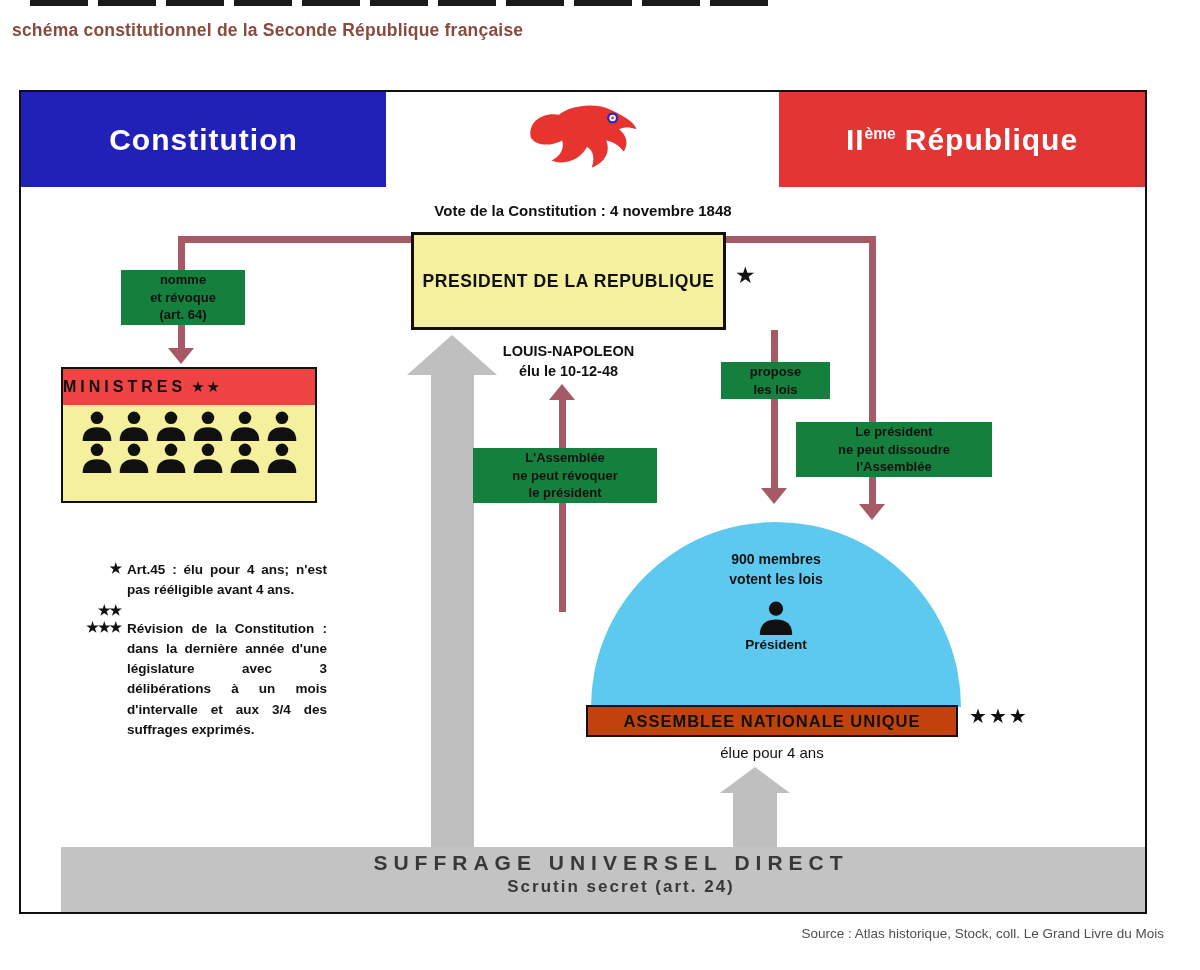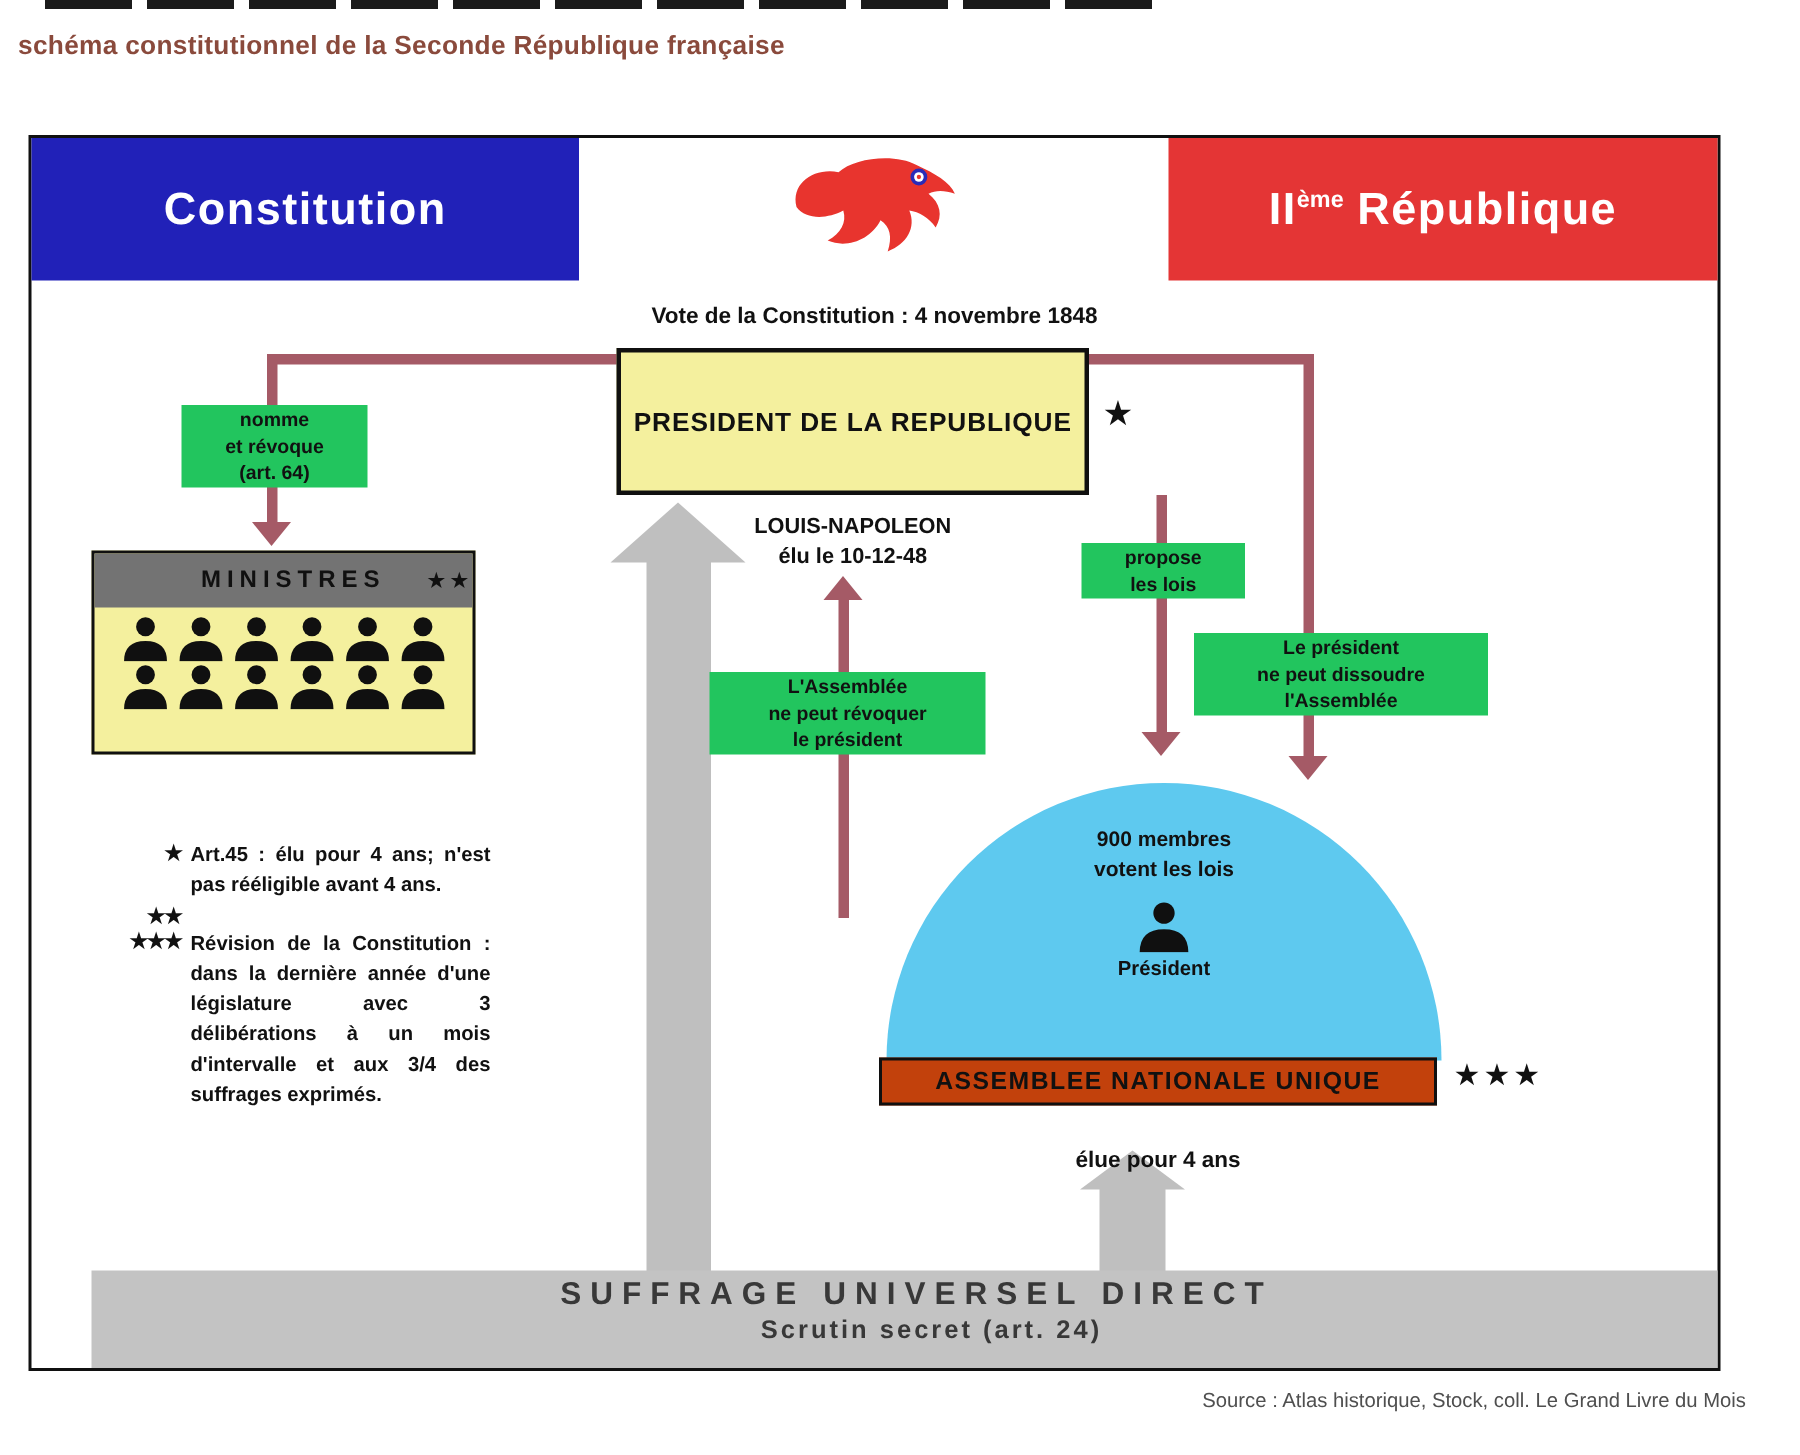--- a/index.html
+++ b/index.html
@@ -46,29 +46,29 @@
   .ah-revoquer{left:528px;top:292px;}
 
   
   .president-box{left:390px;top:140px;width:315px;height:98px;background:#f4f09e;
     border:3px solid #101010;display:flex;align-items:center;justify-content:center;
     font-weight:bold;font-size:17.5px;letter-spacing:.6px;z-index:2;box-sizing:border-box;text-align:center;}
   .president-star{left:714px;top:170px;font-size:23px;z-index:2;}
   .louis{left:390px;top:250px;width:315px;text-align:center;font-weight:bold;font-size:14.5px;line-height:1.35;z-index:2;}
 
   
-  .lbl{position:absolute;background:#22c55e;font-weight:bold;font-size:13px;line-height:1.35;text-align:center;z-index:2;padding:1px 2px;}
+  .lbl{position:absolute;background:#15803d;font-weight:bold;font-size:13px;line-height:1.35;text-align:center;z-index:2;padding:1px 2px;}
   .lbl-nomme{left:100px;top:178px;width:120px;}
   .lbl-propose{left:700px;top:270px;width:105px;}
   .lbl-dissoudre{left:775px;top:330px;width:192px;}
   .lbl-revoquer{left:452px;top:356px;width:180px;}
 
   
   .ministres{left:40px;top:275px;width:256px;height:136px;border:2px solid #101010;box-sizing:border-box;z-index:2;background:#f4f09e;}
-  .ministres-header{height:36px;background:#737373;display:flex;align-items:center;justify-content:flex-end;gap:27px;}
+  .ministres-header{height:36px;background:#ef4444;display:flex;align-items:center;justify-content:flex-start;gap:5px;}
   .ministres-title{font-weight:bold;font-size:16px;letter-spacing:4px;color:#101010;}
   .ministres-stars{font-size:15px;color:#101010;letter-spacing:2px;}
   .ministres-body{display:flex;flex-wrap:wrap;justify-content:center;align-content:center;padding:6px 8px 2px;column-gap:3px;row-gap:2px;}
   .minister{width:34px;height:30px;fill:#101010;}
 
   
   .legend{left:42px;top:468px;width:264px;z-index:2;}
   .legend-item{display:flex;margin-bottom:1px;}
   .legend-stars{width:58px;flex-shrink:0;text-align:right;padding-right:6px;font-size:14px;font-weight:bold;letter-spacing:-1px;}
   .legend-text{font-weight:bold;font-size:13.5px;line-height:1.5;text-align:justify;}
@@ -76,21 +76,21 @@
   
   .hemicycle{left:570px;top:430px;width:370px;height:185px;background:#5ec9ef;
     border-radius:185px 185px 0 0;z-index:1;text-align:center;}
   .members{padding-top:28px;font-weight:bold;font-size:14px;line-height:1.4;}
   .hemi-person{width:38px;height:34px;fill:#101010;margin-top:12px;}
   .pres-label{font-weight:bold;font-size:13.5px;margin-top:-2px;}
   .assembly-bar{left:565px;top:613px;width:372px;height:32px;background:#c2410c;border:2px solid #101010;
     box-sizing:border-box;display:flex;align-items:center;justify-content:center;
     font-weight:bold;font-size:16.5px;letter-spacing:1px;z-index:2;}
   .assembly-stars{left:948px;top:612px;font-size:20px;letter-spacing:2px;z-index:2;}
-  .assembly-elected{left:565px;top:652px;width:372px;text-align:center;font-weight:bold;font-size:15px;z-index:2;margin-top:21px;}
+  .assembly-elected{left:565px;top:652px;width:372px;text-align:center;font-weight:normal;font-size:15px;z-index:2;}
 
   
   .gray{background:#bfbfbf;}
   .gshaft-big{left:410px;top:282px;width:43px;height:474px;z-index:0;}
   .ghead-big{left:386px;top:243px;width:0;height:0;border-left:45px solid transparent;border-right:45px solid transparent;border-bottom:40px solid #bfbfbf;z-index:0;}
   .gshaft-small{left:712px;top:700px;width:44px;height:56px;z-index:0;}
   .ghead-small{left:699px;top:675px;width:0;height:0;border-left:35px solid transparent;border-right:35px solid transparent;border-bottom:26px solid #bfbfbf;z-index:0;}
   .suffrage-band{left:40px;bottom:0;right:0;height:65px;background:#c3c3c3;text-align:center;z-index:1;}
   .suffrage-line1{margin-top:4px;font-weight:bold;font-size:21px;letter-spacing:6px;color:#383838;padding-left:16px;}
   .suffrage-line2{margin-top:2px;font-weight:bold;font-size:17px;letter-spacing:2px;color:#383838;padding-left:36px;}

